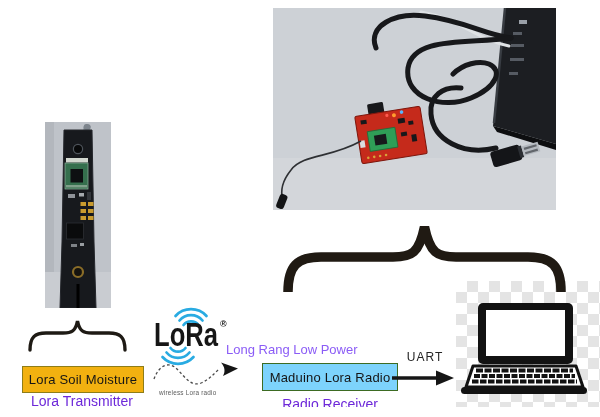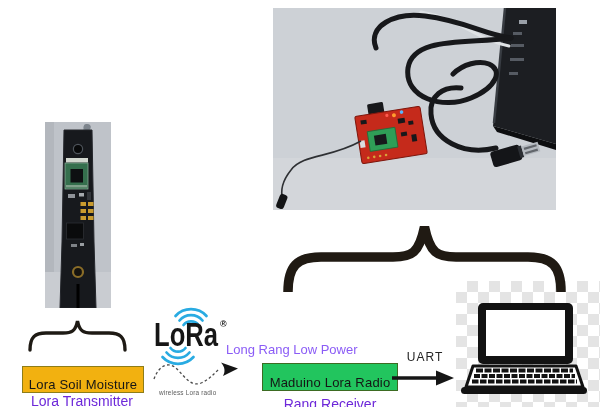--- a/index.html
+++ b/index.html
@@ -1,19 +1,19 @@
 <!DOCTYPE html>
 <html><head>
 <meta charset="utf-8">
 <style>
   html,body{margin:0;padding:0;background:#fff;}
   .stage{position:relative;width:600px;height:407px;background:#fff;overflow:hidden;
          font-family:"Liberation Sans",sans-serif;}
   .abs{position:absolute;}
-  .label-box{position:absolute;display:flex;align-items:flex-end;justify-content:center;
+  .label-box{position:absolute;display:flex;align-items:center;justify-content:center;
              font-size:13px;color:#151515;border:1px solid #555;letter-spacing:.2px;}
   .caption{position:absolute;text-align:center;font-size:14px;color:#6d28d9;}
   .tagline{position:absolute;font-size:13px;color:#8b5cf6;white-space:nowrap;margin-left:29px;}
   .uart-label{position:absolute;text-align:center;font-size:12px;color:#242424;letter-spacing:1px;}
   .checker{position:absolute;left:456px;top:281px;width:144px;height:136px;
     background-color:#ffffff;
     background-image:
       linear-gradient(45deg,#e4e4e4 25%,transparent 25%,transparent 75%,#e4e4e4 75%),
       linear-gradient(45deg,#e4e4e4 25%,transparent 25%,transparent 75%,#e4e4e4 75%);
     background-size:22px 22px;background-position:0 0,11px 11px;}
@@ -146,24 +146,24 @@
     <span>Lora Soil Moisture</span>
   </div>
   <div class="caption" style="left:4px;top:393px;width:156px">Lora Transmitter</div>
 
   <svg class="abs" style="left:151px;top:357px" width="100" height="42" viewBox="0 0 100 42" aria-label="dashed-sine-arrow-icon">
     <path d="M3 22 C8 8 18 4 26 12 C34 20 40 30 50 26 C58 22.5 62 18 68 12" stroke="#4a4a4a" stroke-width="1.3" fill="none" stroke-dasharray="2.6 2.4"></path>
     <path d="M70 5.5 L87 11.5 L72 19 C74.5 14.5 74 10 70 5.5 Z" fill="#151515"></path>
     <text x="8" y="38" font-family="Liberation Sans, sans-serif" font-size="6.4" fill="#5c5c5c" letter-spacing="0.2">wireless Lora radio</text>
   </svg>
 
-  <div class="label-box" style="left: 262px; top: 363px; width: 134px; height: 26px; border-width: 1.3px; background: #22c55e; border-color: rgb(61, 107, 34);">
+  <div class="label-box" style="left: 262px; top: 363px; width: 134px; height: 26px; border-width: 1.3px; background: #7dd3fc; border-color: rgb(61, 107, 34);">
     <span>Maduino Lora Radio</span>
   </div>
-  <div class="caption" style="left:268px;top:396px;width:124px">Rang Receiver</div>
+  <div class="caption" style="left:268px;top:396px;width:124px">Radio Receiver</div>
 
   <div class="uart-label" style="left:394px;top:350px;width:62px">UART</div>
   <svg class="abs" style="left:390px;top:369px" width="66" height="18" viewBox="0 0 66 18" aria-label="right-arrow-icon">
     <line x1="2" y1="9" x2="46" y2="9" stroke="#161616" stroke-width="3.6"></line>
     <polygon points="46,1.5 64,9 46,16.5" fill="#161616"></polygon>
   </svg>
 
 </div>
 
 </body></html>

